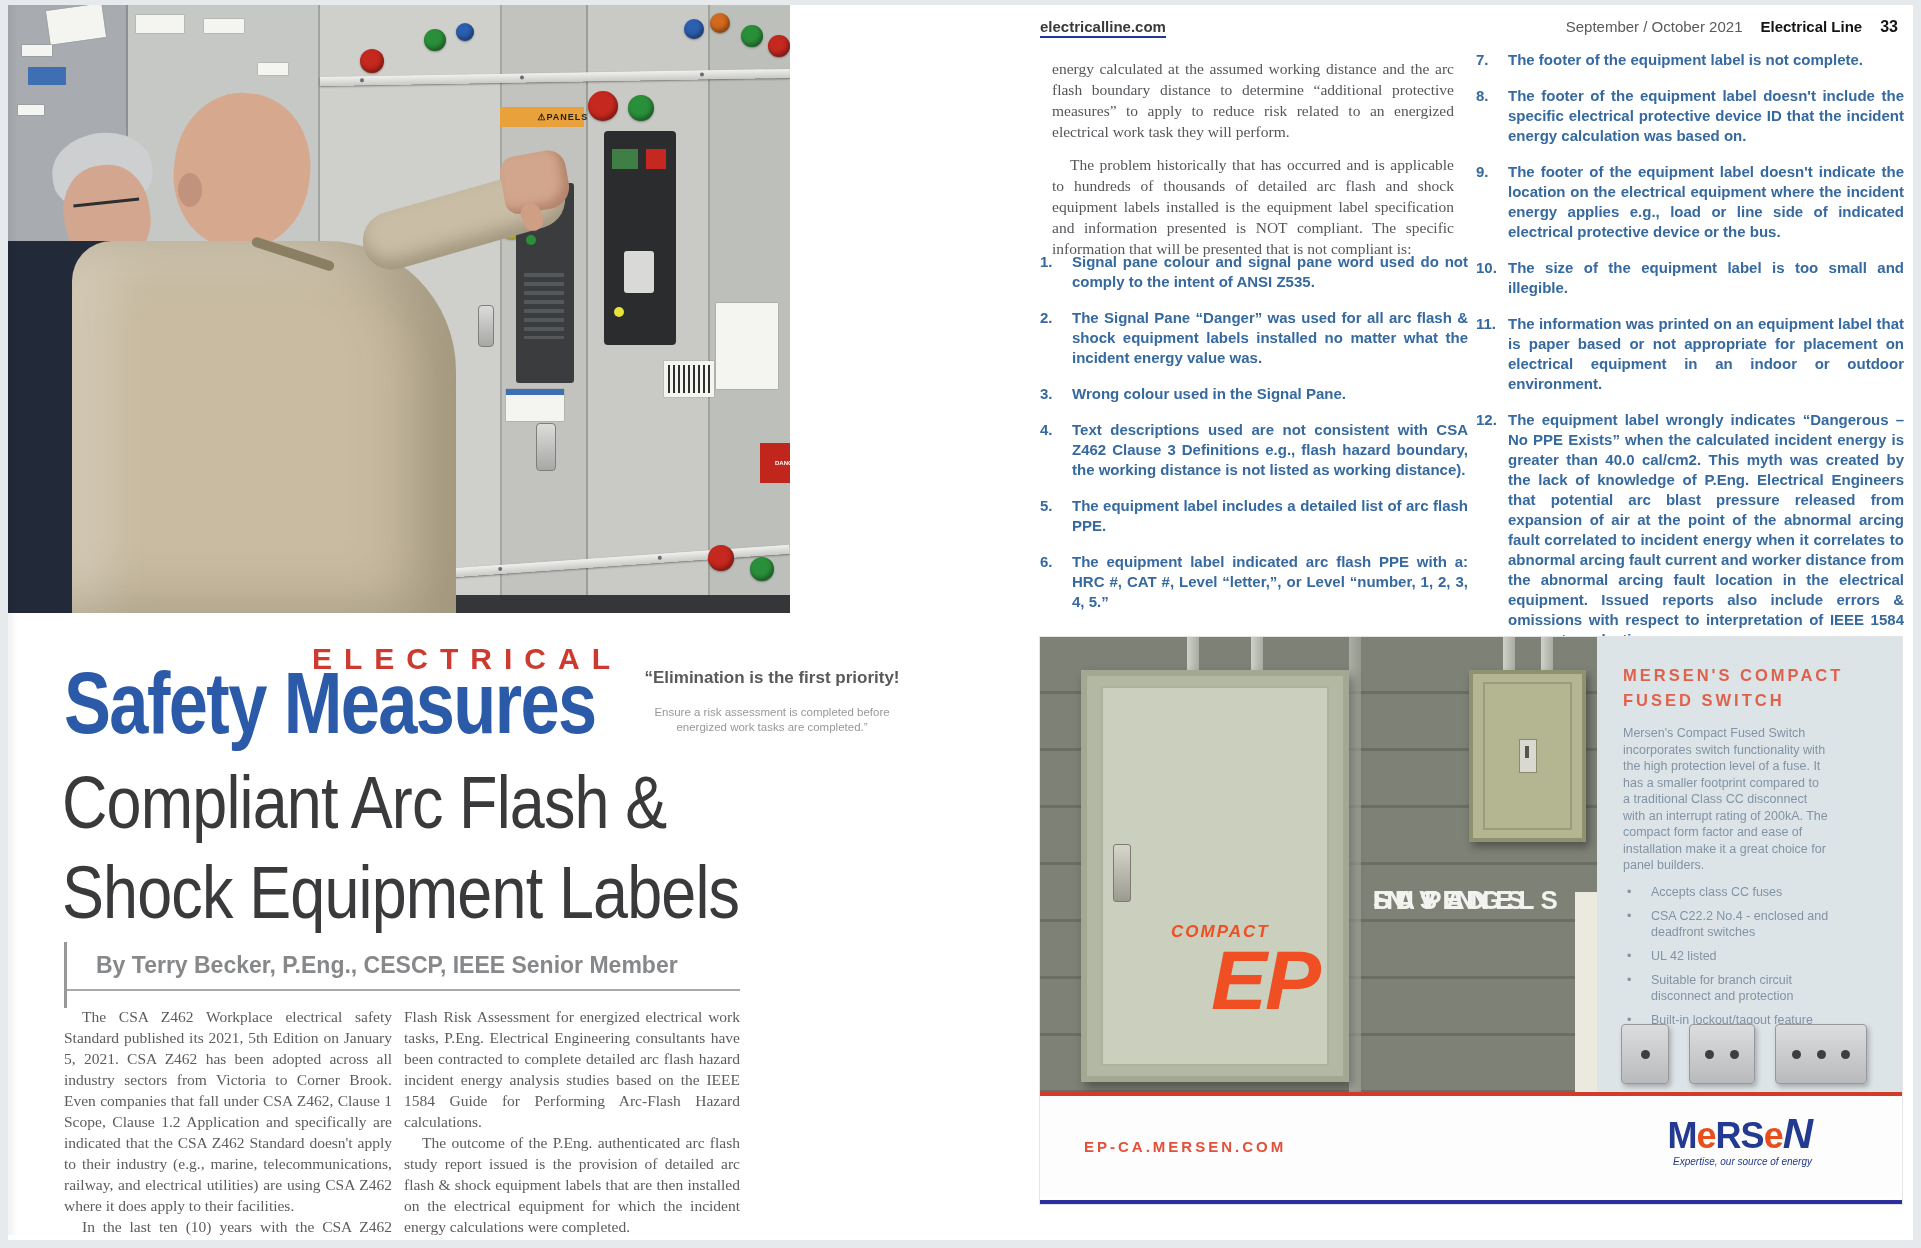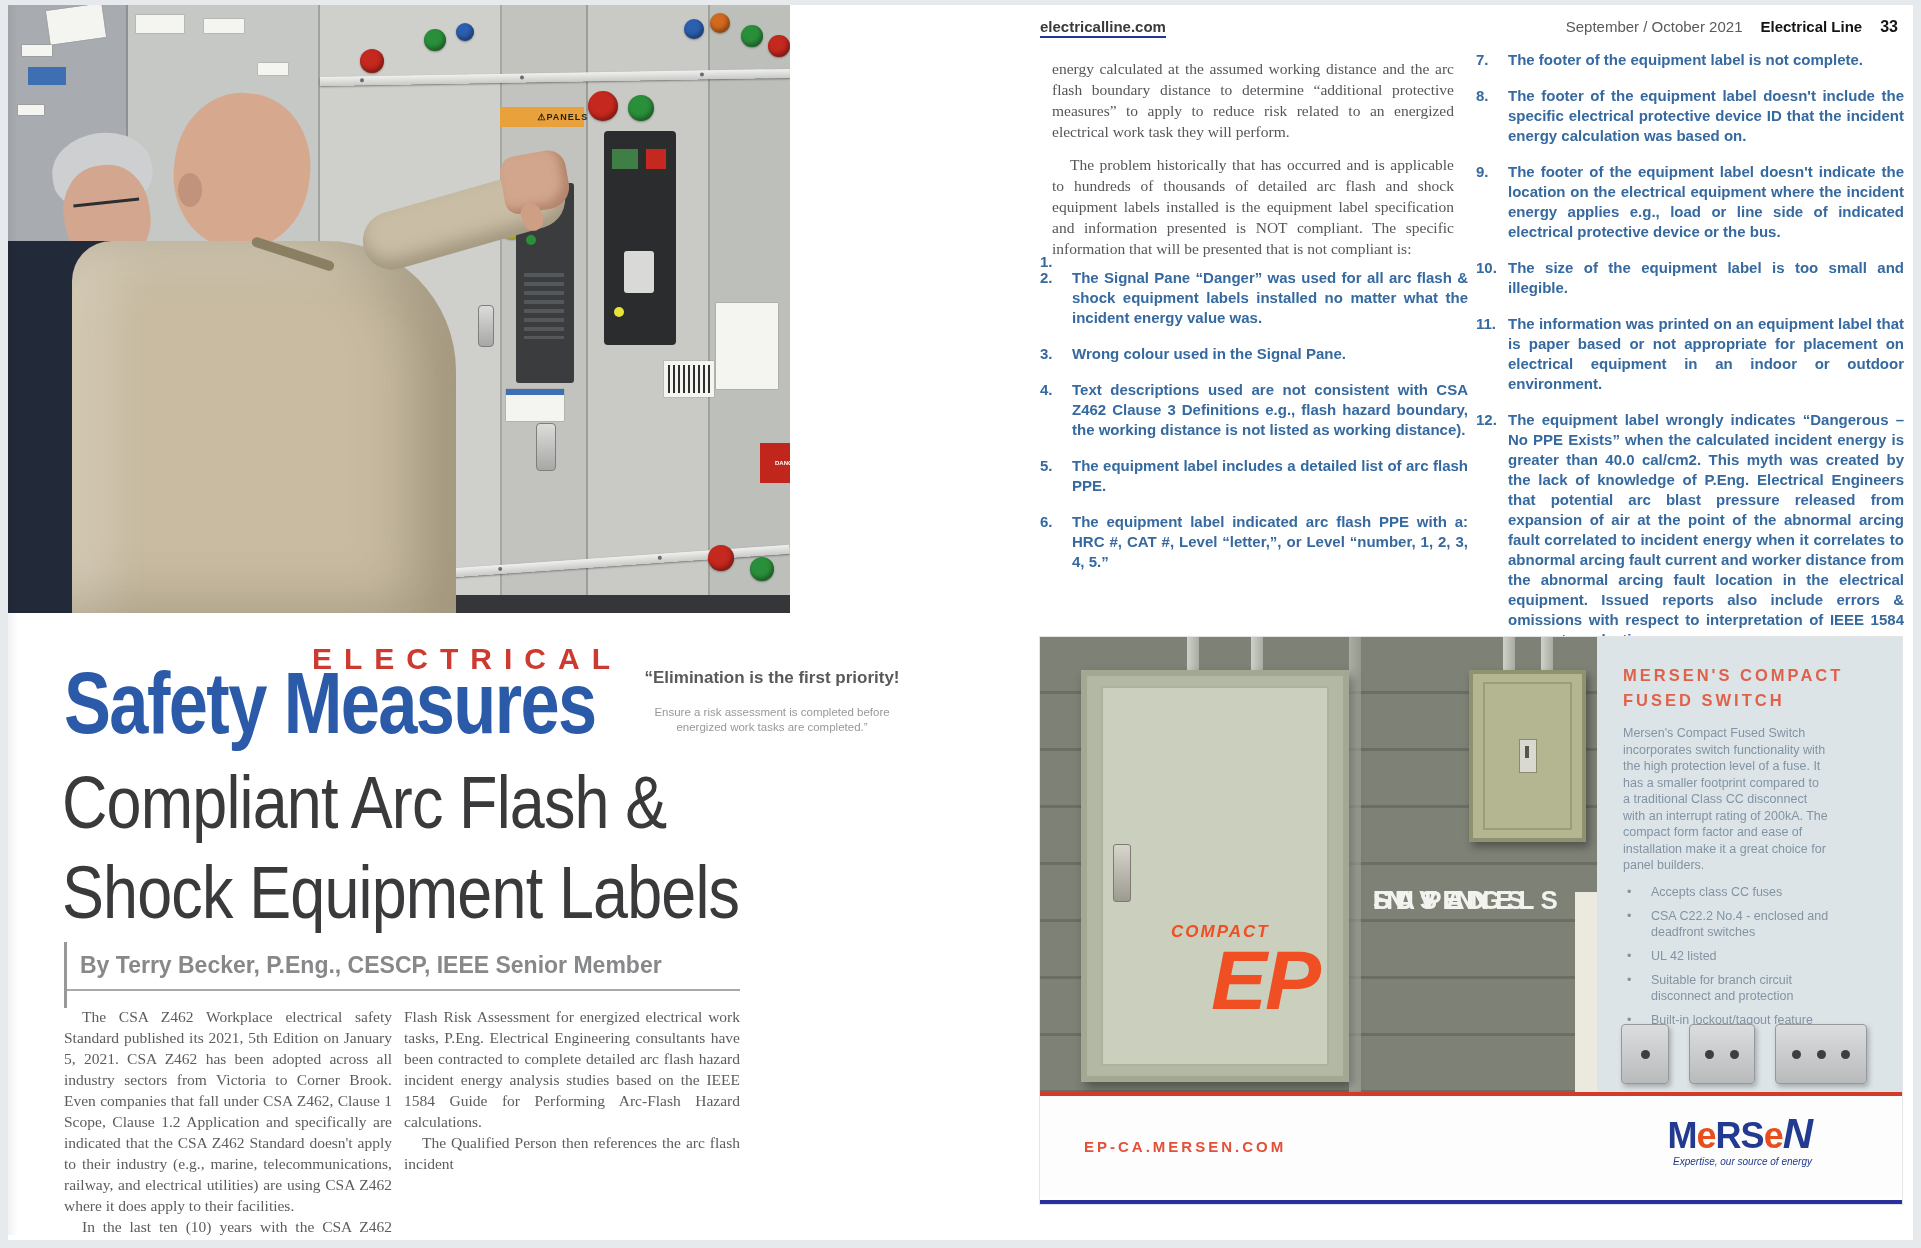--- a/index.html
+++ b/index.html
@@ -29,21 +29,21 @@
         transform:scaleX(.8);transform-origin:left top;letter-spacing:-2px;white-space:nowrap;}
   .quote{position:absolute;left:632px;top:668px;width:280px;text-align:center;}
   .quote .q1{font-size:17px;font-weight:700;color:#58595b;line-height:20px;}
   .quote .q2{font-size:11.5px;color:#97989a;line-height:15px;margin-top:17px;}
   .headline{position:absolute;left:62px;top:758px;font-size:74px;font-weight:300;color:#3a3a3c;
             line-height:90px;letter-spacing:-1px;transform:scaleX(.85);transform-origin:left top;
             white-space:nowrap;}
   .byline{position:absolute;left:64px;top:946px;width:676px;padding:6px 0 10px 16px;
           border-bottom:2px solid #a9a9ab;box-sizing:border-box;}
   .byline::before{content:"";position:absolute;left:0;top:-4px;height:66px;width:3px;background:#98989a;}
-  .byline span{font-size:23px;font-weight:700;color:#87888a;}
+  .byline span{font-size:23px;font-weight:700;color:#87888a;margin-left:16px;}
   .bodycol{position:absolute;top:1006px;font-family:"Liberation Serif",serif;font-size:15.5px;
            line-height:21px;color:#5c5c5e;text-align:justify;}
   .bodycol p{margin:0;text-indent:18px;}
   .bodycol p.noind{text-indent:0;}
   .col1{left:64px;width:328px;}
   .col2{left:404px;width:336px;}
 
   
   .rp-header{position:absolute;left:1040px;top:18px;width:862px;height:24px;font-size:15px;}
   .rp-site{position:absolute;left:0;top:0;font-weight:700;color:#3a3a3c;
@@ -227,39 +227,40 @@
   <div class="byline">
     <span>By Terry Becker, P.Eng., CESCP, IEEE Senior Member</span>
   </div>
 
   <div class="bodycol col1">
     <p>The CSA Z462 Workplace electrical safety Standard published its 2021, 5th Edition on January 5, 2021. CSA Z462 has been adopted across all industry sectors from Victoria to Corner Brook. Even companies that fall under CSA Z462, Clause 1 Scope, Clause 1.2 Application and specifically are indicated that the CSA Z462 Standard doesn't apply to their industry (e.g., marine, telecommunications, railway, and electrical utilities) are using CSA Z462 where it does apply to their facilities.</p>
     <p>In the last ten (10) years with the CSA Z462 requirement for a Qualified Person to complete and document an Arc</p>
   </div>
   <div class="bodycol col2">
     <p class="noind">Flash Risk Assessment for energized electrical work tasks, P.Eng. Electrical Engineering consultants have been contracted to complete detailed arc flash hazard incident energy analysis studies based on the IEEE 1584 Guide for Performing Arc-Flash Hazard calculations.</p>
+    <p>The outcome of the P.Eng. authenticated arc flash study report issued is the provision of detailed arc flash &amp; shock equipment labels that are then installed on the electrical equipment for which the incident energy calculations were completed.</p>
     <p>The Qualified Person then references the arc flash incident</p>
   </div>
 
   <div class="rp-header">
     <span class="rp-site">electricalline.com</span>
     <span class="rp-right">
       <span class="rp-issue">September / October 2021</span>
       <span class="rp-mag">Electrical Line</span>
       <span class="rp-page">33</span>
     </span>
   </div>
 
   <div class="rp-intro">
     <p>energy calculated at the assumed working distance and the arc flash boundary distance to determine “additional protective measures” to apply to reduce risk related to an energized electrical work task they will perform.</p>
     <p>The problem historically that has occurred and is applicable to hundreds of thousands of detailed arc flash and shock equipment labels installed is the equipment label specification and information presented is NOT compliant. The specific information that will be presented that is not compliant is:</p>
   </div>
 
   <div class="numlist nl-left">
-    <div class="nitem"><span class="num">1.</span></div>
+    <div class="nitem"><span class="num">1.</span><span>Signal pane colour and signal pane word used do not comply to the intent of ANSI Z535.</span></div>
     <div class="nitem"><span class="num">2.</span><span>The Signal Pane “Danger” was used for all arc flash &amp; shock equipment labels installed no matter what the incident energy value was.</span></div>
     <div class="nitem"><span class="num">3.</span><span>Wrong colour used in the Signal Pane.</span></div>
     <div class="nitem"><span class="num">4.</span><span>Text descriptions used are not consistent with CSA Z462 Clause 3 Definitions e.g., flash hazard boundary, the working distance is not listed as working distance).</span></div>
     <div class="nitem"><span class="num">5.</span><span>The equipment label includes a detailed list of arc flash PPE.</span></div>
     <div class="nitem"><span class="num">6.</span><span>The equipment label indicated arc flash PPE with a: HRC #, CAT #, Level “letter,”, or Level “number, 1, 2, 3, 4, 5.”</span></div>
   </div>
 
   <div class="numlist nl-right">
     <div class="nitem"><span class="num">7.</span><span>The footer of the equipment label is not complete.</span></div>
     <div class="nitem"><span class="num">8.</span><span>The footer of the equipment label doesn't include the specific electrical protective device ID that the incident energy calculation was based on.</span></div>

